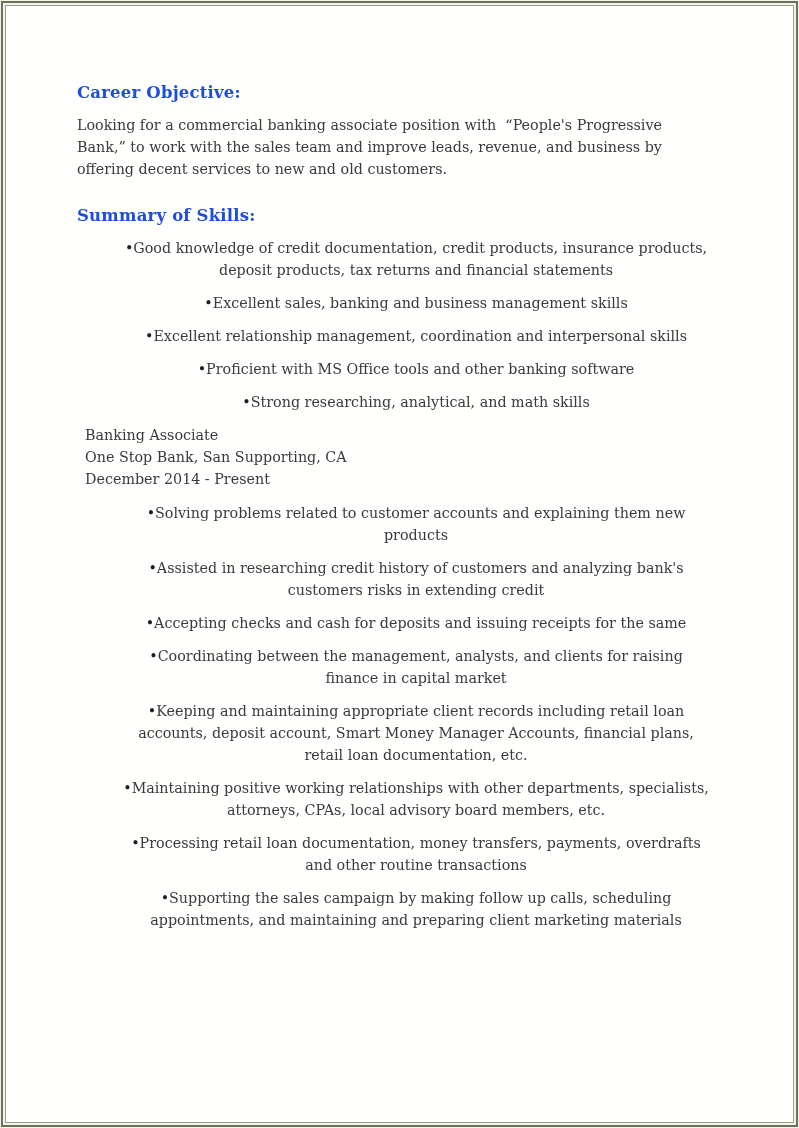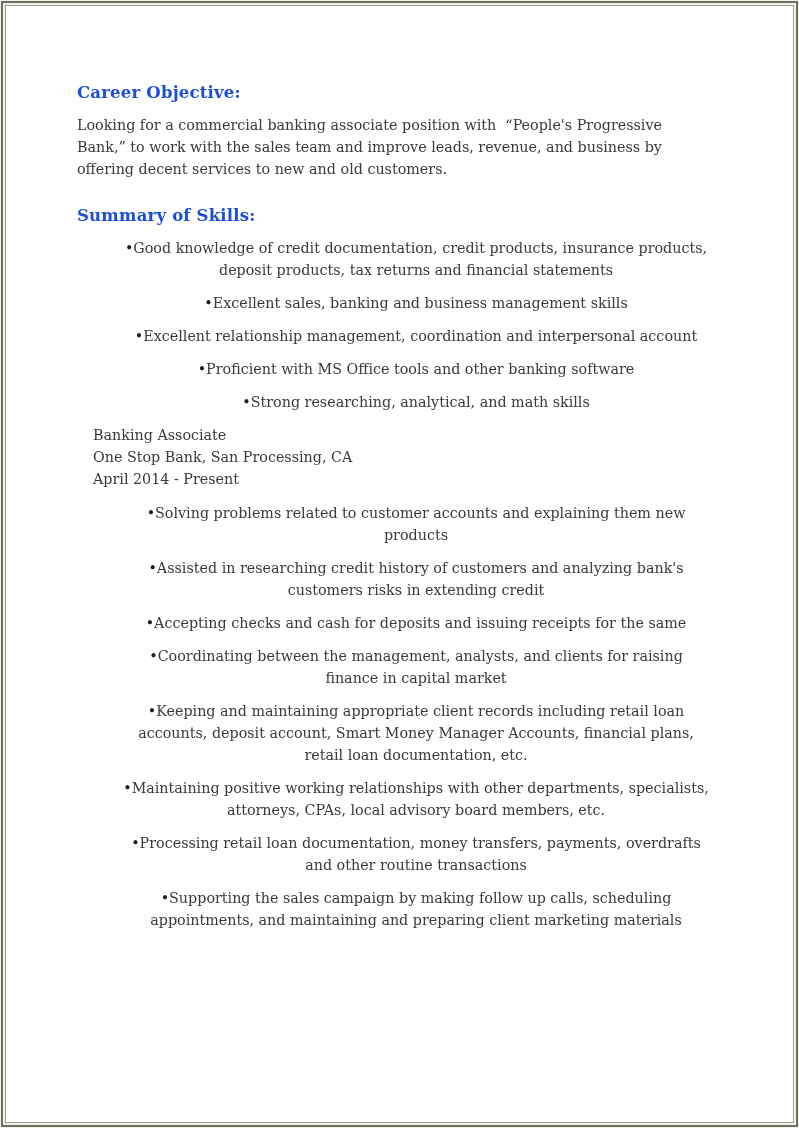--- a/index.html
+++ b/index.html
@@ -37,21 +37,21 @@
     margin: 0 0 24px 0;
     white-space: pre-wrap;
   }
   .bullet-list { margin: 0; padding: 0; text-align: center; }
   .bullet-item {
     font-size: 14.3px;
     line-height: 22px;
     margin: 0 0 11px 44px;
   }
   .bullet-glyph { color: #1e1e1e; }
-  .job-block { margin: 0 0 12px 16px; }
+  .job-block { margin: 0 0 12px 8px; }
   .job-line {
     font-size: 14.3px;
     line-height: 22px;
     margin: 0;
   }
 </style>
 </head>
 <body>
 
 <div class="page">
@@ -64,33 +64,33 @@
 
     <section>
       <h2 class="section-heading">Summary of Skills:</h2>
       <div class="bullet-list">
 
           <div class="bullet-item"><span class="bullet-glyph">•</span><span>Good knowledge of credit documentation, credit products, insurance products, deposit products, tax returns and financial statements</span></div>
 
           <div class="bullet-item"><span class="bullet-glyph">•</span><span>Excellent sales, banking and business management skills</span></div>
 
 
-          <div class="bullet-item"><span class="bullet-glyph">•</span><span>Excellent relationship management, coordination and interpersonal account</span></div>
+          <div class="bullet-item"><span class="bullet-glyph">•</span><span>Excellent relationship management, coordination and interpersonal skills</span></div>
 
           <div class="bullet-item"><span class="bullet-glyph">•</span><span>Proficient with MS Office tools and other banking software</span></div>
 
           <div class="bullet-item"><span class="bullet-glyph">•</span><span>Strong researching, analytical, and math skills</span></div>
         </div>
     </section>
 
     <section>
       <div class="job-block">
         <p class="job-line">Banking Associate</p>
-        <p class="job-line">One Stop Bank, San Processing, CA</p>
-        <p class="job-line">April 2014 - Present</p>
+        <p class="job-line">One Stop Bank, San Supporting, CA</p>
+        <p class="job-line">December 2014 - Present</p>
       </div>
       <div class="bullet-list">
 
 
           <div class="bullet-item"><span class="bullet-glyph">•</span><span>Solving problems related to customer accounts and explaining them new products</span></div>
 
           <div class="bullet-item"><span class="bullet-glyph">•</span><span>Assisted in researching credit history of customers and analyzing bank's customers risks in extending credit</span></div>
 
           <div class="bullet-item"><span class="bullet-glyph">•</span><span>Accepting checks and cash for deposits and issuing receipts for the same</span></div>
 

